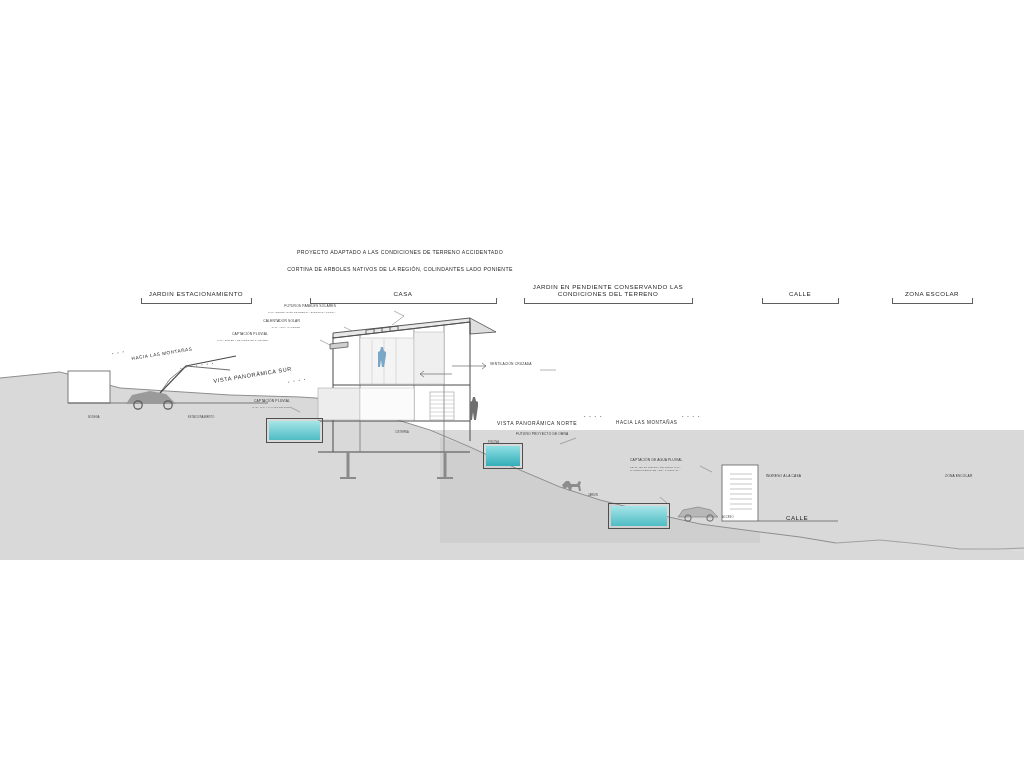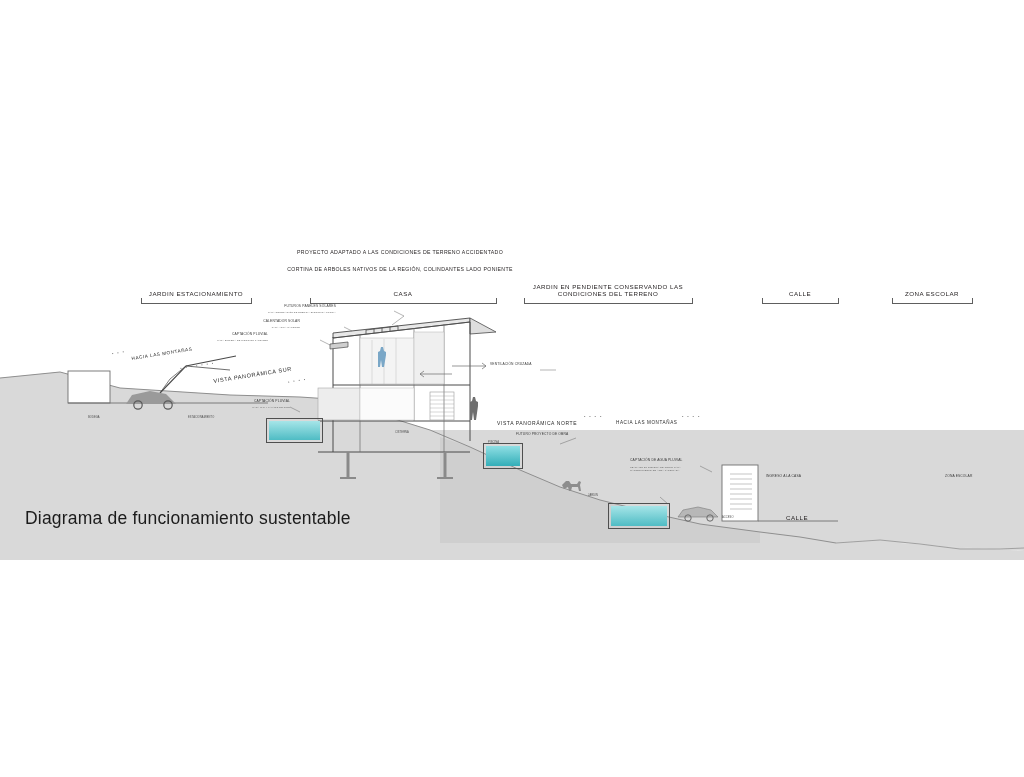--- a/index.html
+++ b/index.html
@@ -320,15 +320,14 @@
   <div class="dots" style="left:682px; top:414px;">• • • •</div>
 
   <div class="lbl t-tiny" style="left:88px; top:417px;">BODEGA</div>
   <div class="lbl t-tiny" style="left:188px; top:417px;">ESTACIONAMIENTO</div>
   <div class="lbl t-tiny" style="left:395px; top:432px;">CISTERNA</div>
   <div class="lbl t-tiny" style="left:488px; top:442px;">PISCINA</div>
   <div class="lbl t-tiny" style="left:588px; top:495px;">JARDIN</div>
   <div class="lbl t-tiny" style="left:722px; top:517px;">ACCESO</div>
   <div class="lbl t-zone" style="left:786px; top:514px;">CALLE</div>
 
-  <div class="title">Diagrama de funcionamiento  sustentable</div>
 
 </div>
 
 </body></html>

